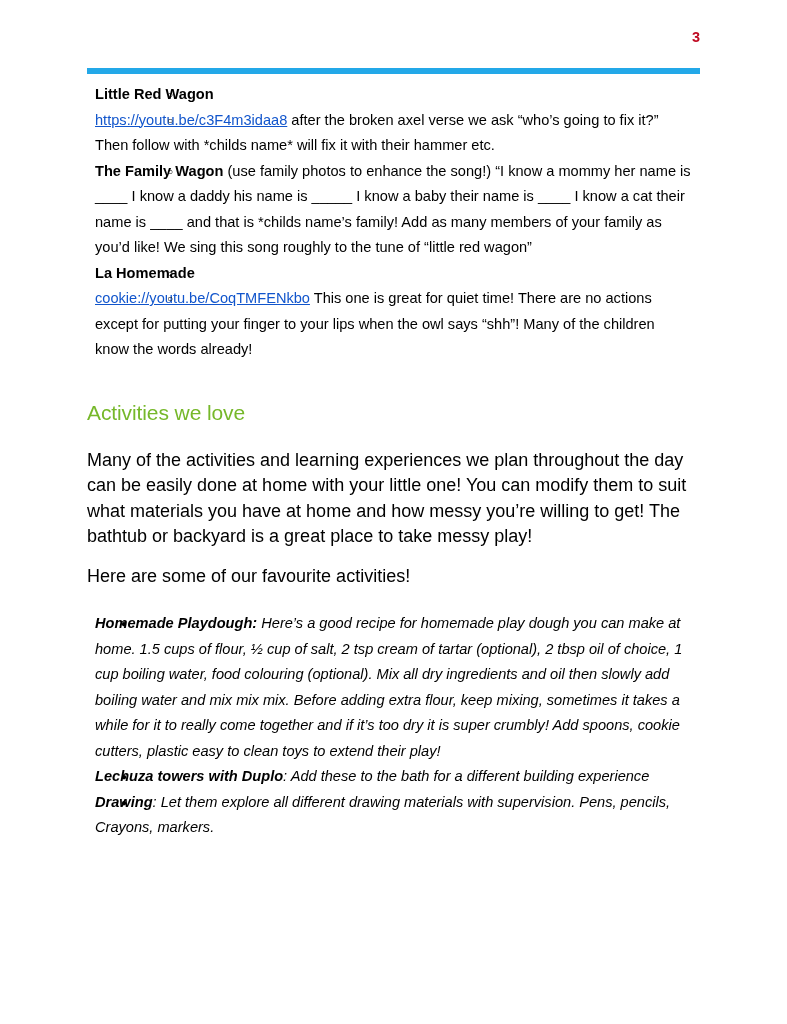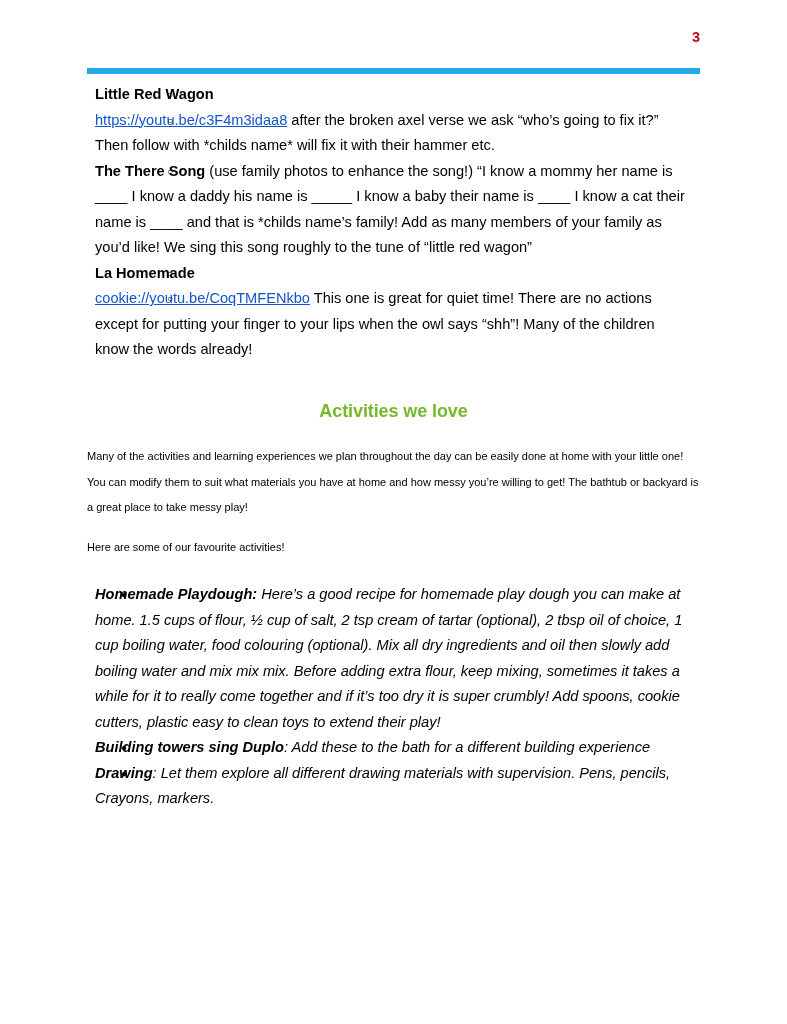--- a/index.html
+++ b/index.html
@@ -41,40 +41,39 @@
 
   .header-rule {
     height: 6px;
     width: 613px;
     background: #23A8E8;
     margin-top: 16px;
   }
 
   
   .para {
-    font-size: 11px;
+    font-size: 18px;
     line-height: 25.5px;
     margin: 0;
     color: #000000;
     text-align: left;
   }
 
   .spacer-sm { height: 14px; }
   .spacer-md { height: 23px; }
   .spacer-lg { height: 30px; }
 
   
   .heading-green {
-    font-size: 18px;
-    font-weight: bold;
+    font-size: 21px;
+    font-weight: normal;
     color: #76B82A;
     line-height: 1.15;
     margin: 0;
     letter-spacing: -0.1px;
-    text-align: center;
   }
 
   
   ul.lvl {
     list-style: none;
     margin: 8px;
     padding: 0;
   }
   ul.lvl > li {
     position: relative;
@@ -138,21 +137,21 @@
 
     <li>
       <span class="b">Little Red Wagon</span><span></span>
     </li>
 
     <li>
       <span class="link">https://youtu.be/c3F4m3idaa8</span><span> after the broken axel verse we ask “who’s going to fix it?” Then follow with *childs name* will fix it with their hammer etc.</span>
     </li>
 
     <li>
-      <span class="b">The There Song</span><span> (use family photos to enhance the song!) “I know a mommy her name is ____ I know a daddy his name is _____ I know a baby their name is ____ I know a cat their name is ____ and that is *childs name’s family! Add as many members of your family as you’d like! We sing this song roughly to the tune of “little red wagon”</span>
+      <span class="b">The Family Wagon</span><span> (use family photos to enhance the song!) “I know a mommy her name is ____ I know a daddy his name is _____ I know a baby their name is ____ I know a cat their name is ____ and that is *childs name’s family! Add as many members of your family as you’d like! We sing this song roughly to the tune of “little red wagon”</span>
     </li>
 
     <li>
       <span class="b">La Homemade</span><span></span>
     </li>
 
     <li>
       <span class="link">cookie://youtu.be/CoqTMFENkbo</span><span> This one is great for quiet time! There are no actions except for putting your finger to your lips when the owl says “shh”! Many of the children know the words already!</span>
     </li>
 
@@ -173,21 +172,21 @@
   <div class="spacer-sm"></div>
 
   <ul class="lvl list-disc">
 
     <li>
       <span class="b">Homemade Playdough:</span><span> Here’s a good recipe for homemade play dough you can make at home. 1.5 cups of flour, ½ cup of salt, 2 tsp cream of tartar (optional), 2 tbsp oil of choice, 1 cup boiling water, food colouring (optional). Mix all dry ingredients and oil  then slowly add boiling water and mix mix mix. Before adding extra flour, keep mixing, sometimes it takes a while for it to really come together and if it’s too dry it is super crumbly! Add spoons, cookie cutters, plastic easy to clean toys to extend their play!</span>
     </li>
 
 
     <li>
-      <span class="b">Building towers sing Duplo</span><span>: Add these to the bath for a different building experience</span>
+      <span class="b">Lechuza towers with Duplo</span><span>: Add these to the bath for a different building experience</span>
     </li>
 
     <li>
       <span class="b">Drawing</span><span>: Let them explore all different drawing materials with supervision. Pens, pencils, Crayons, markers.</span>
     </li>
 
   </ul>
 
 </div>
 

